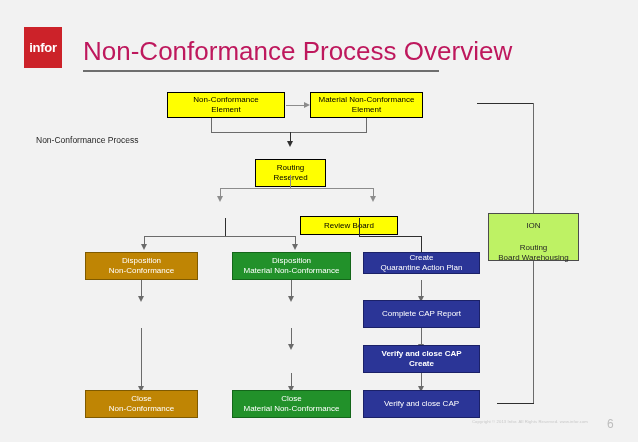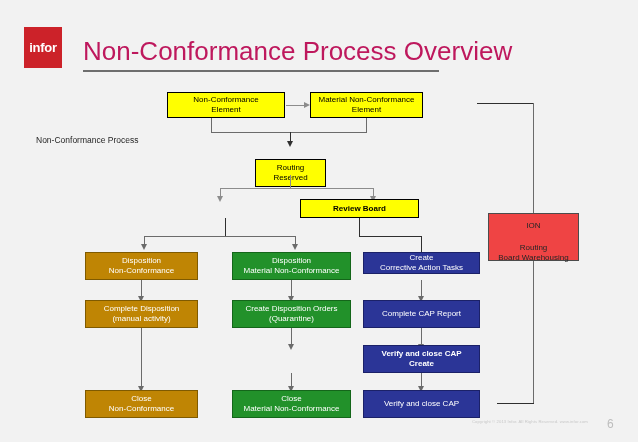--- a/index.html
+++ b/index.html
@@ -90,21 +90,21 @@
     background: #22912a;
     border: 1px solid #14661a;
     color: #ffffff;
   }
   .box.blue {
     background: #2b3597;
     border: 1px solid #1b2168;
     color: #ffffff;
   }
   .box.gray {
-    background: #ef4444;
+    background: #bef264;
     border: 1px solid #4c4c4c;
     color: #262626;
     flex-direction: column;
     justify-content: flex-start;
     padding-top: 7px;
   }
   .box.gray .ion-title { font-size: 8px; }
   .box.gray .ion-sub { margin-top: 12px; font-size: 8px; line-height: 1.25; }
   .box.bold { font-weight: bold; }
 
@@ -201,21 +201,21 @@
   </div>
 
   <div class="vline light" style="left:290px; top:175px; height:13px;"></div>
   <div class="hline light" style="left:220px; top:188px; width:154px;"></div>
   <div class="vline light" style="left:220px; top:188px; height:9px;"></div>
   <div class="vline light" style="left:373px; top:188px; height:9px;"></div>
   <div class="arrowhead light" style="left:216.5px; top:196px;"></div>
   <div class="arrowhead light" style="left:369.5px; top:196px;"></div>
 
 
-  <div class="box yellow" style="left:300px; top:199px; width:119px; height:19px;font-weight:bold;">
+  <div class="box yellow" style="left:300px; top:216px; width:98px; height:19px;">
     <div class="lines">
       <div>Review Board</div>
     </div>
   </div>
 
   <div class="vline" style="left:225px; top:218px; height:18px;"></div>
   <div class="hline mid" style="left:144px; top:236px; width:152px;"></div>
   <div class="vline mid" style="left:144px; top:236px; height:9px;"></div>
   <div class="vline mid" style="left:295px; top:236px; height:9px;"></div>
   <div class="arrowhead mid" style="left:140.5px; top:244px;"></div>
@@ -228,26 +228,20 @@
   <div class="box orange" style="left:85px; top:252px; width:113px; height:28px;">
     <div class="lines">
       <div>Disposition</div>
       <div>Non-Conformance</div>
     </div>
   </div>
 
   <div class="vline mid" style="left:141px; top:280px; height:18px;"></div>
   <div class="arrowhead mid" style="left:137.5px; top:296px;"></div>
 
-  <div class="box orange" style="left:85px; top:300px; width:113px; height:28px;">
-    <div class="lines">
-      <div>Complete Disposition</div>
-      <div>(manual activity)</div>
-    </div>
-  </div>
 
   <div class="vline mid" style="left:141px; top:328px; height:60px;"></div>
   <div class="arrowhead mid" style="left:137.5px; top:386px;"></div>
 
   <div class="box orange" style="left:85px; top:390px; width:113px; height:28px;">
     <div class="lines">
       <div>Close</div>
       <div>Non-Conformance</div>
     </div>
   </div>
@@ -255,45 +249,39 @@
   <div class="box green" style="left:232px; top:252px; width:119px; height:28px;">
     <div class="lines">
       <div>Disposition</div>
       <div>Material Non-Conformance</div>
     </div>
   </div>
 
   <div class="vline mid" style="left:291px; top:280px; height:18px;"></div>
   <div class="arrowhead mid" style="left:287.5px; top:296px;"></div>
 
-  <div class="box green" style="left:232px; top:300px; width:119px; height:28px;">
-    <div class="lines">
-      <div>Create Disposition Orders</div>
-      <div>(Quarantine)</div>
-    </div>
-  </div>
 
   <div class="vline mid" style="left:291px; top:328px; height:18px;"></div>
   <div class="arrowhead mid" style="left:287.5px; top:344px;"></div>
 
 
   <div class="vline mid" style="left:291px; top:373px; height:15px;"></div>
   <div class="arrowhead mid" style="left:287.5px; top:386px;"></div>
 
   <div class="box green" style="left:232px; top:390px; width:119px; height:28px;">
     <div class="lines">
       <div>Close</div>
       <div>Material Non-Conformance</div>
     </div>
   </div>
 
   <div class="box blue" style="left:363px; top:252px; width:117px; height:22px;">
     <div class="lines">
       <div>Create</div>
-      <div>Corrective Action Tasks</div>
+      <div>Quarantine Action Plan</div>
     </div>
   </div>
 
   <div class="vline mid" style="left:421px; top:280px; height:18px;"></div>
   <div class="arrowhead mid" style="left:417.5px; top:296px;"></div>
 
   <div class="box blue" style="left:363px; top:300px; width:117px; height:28px;">
     <div class="lines">
       <div>Complete CAP Report</div>
     </div>

